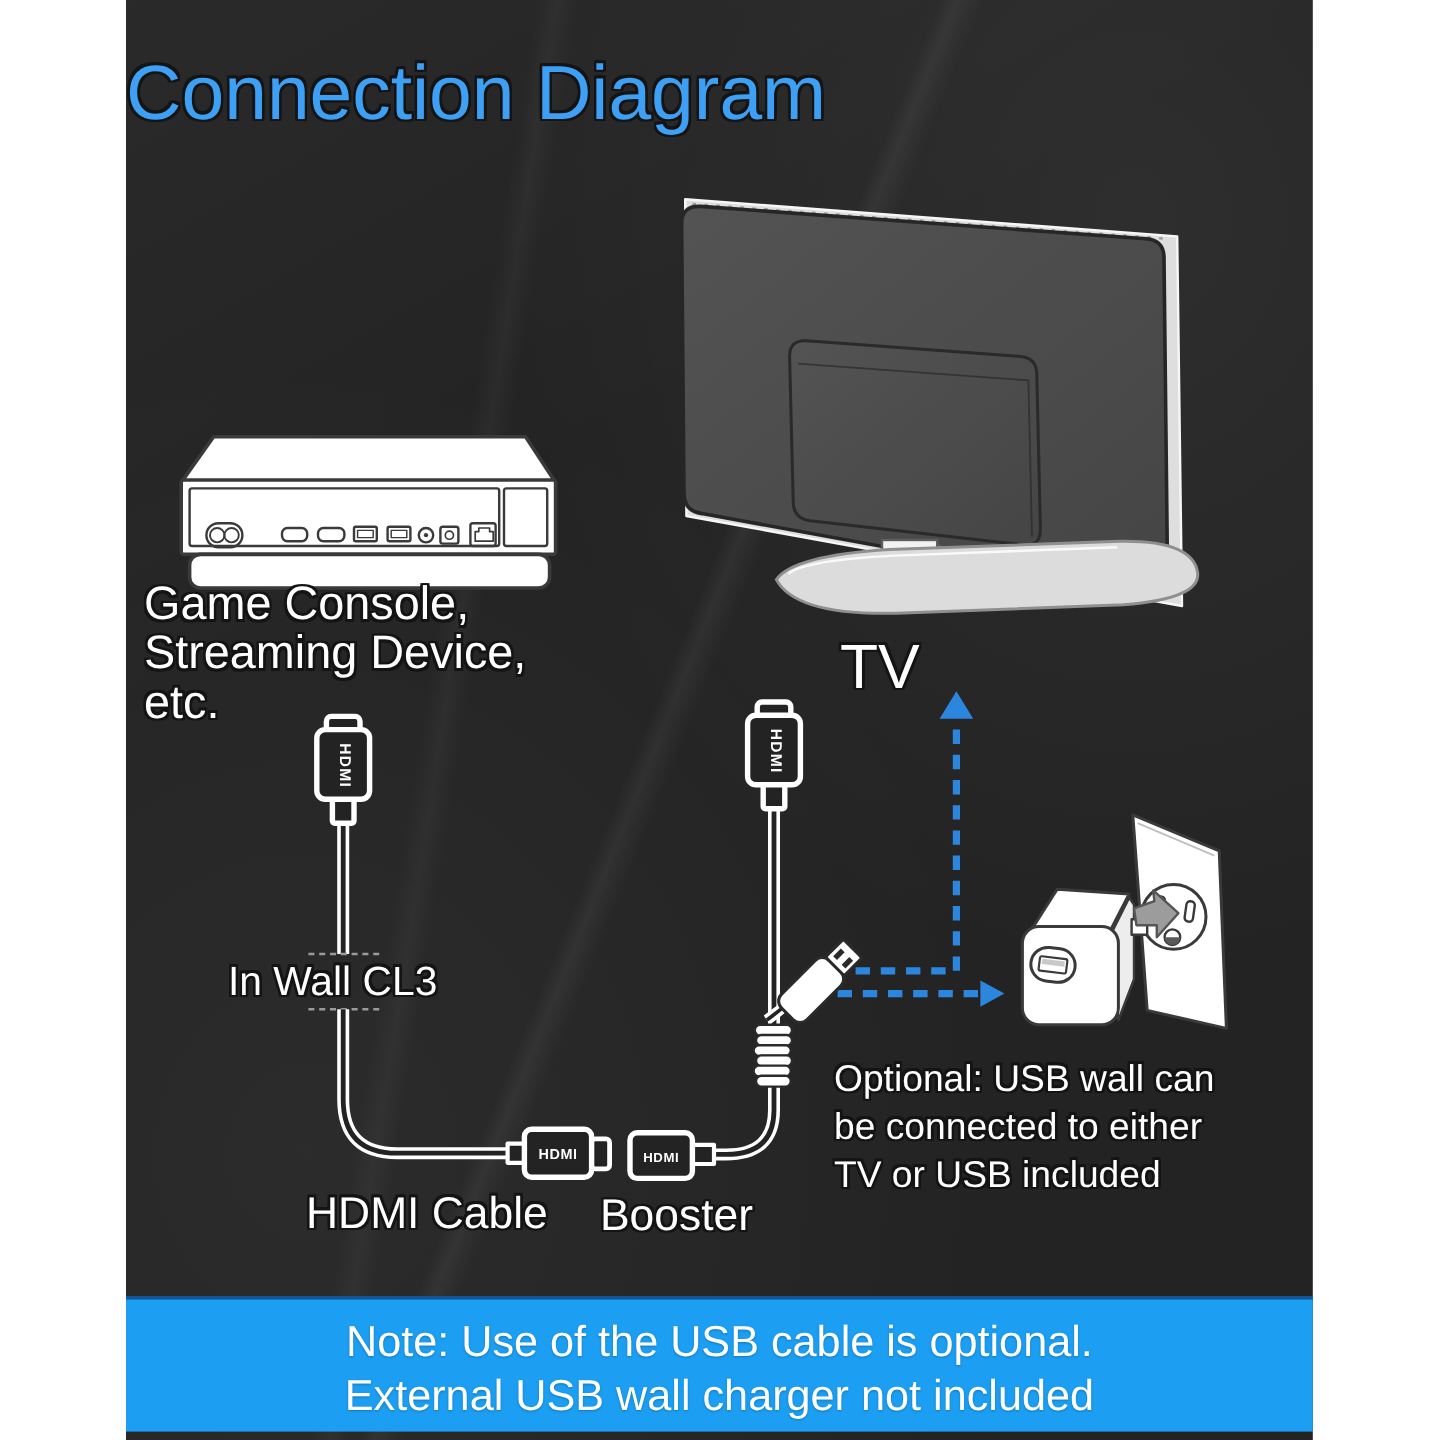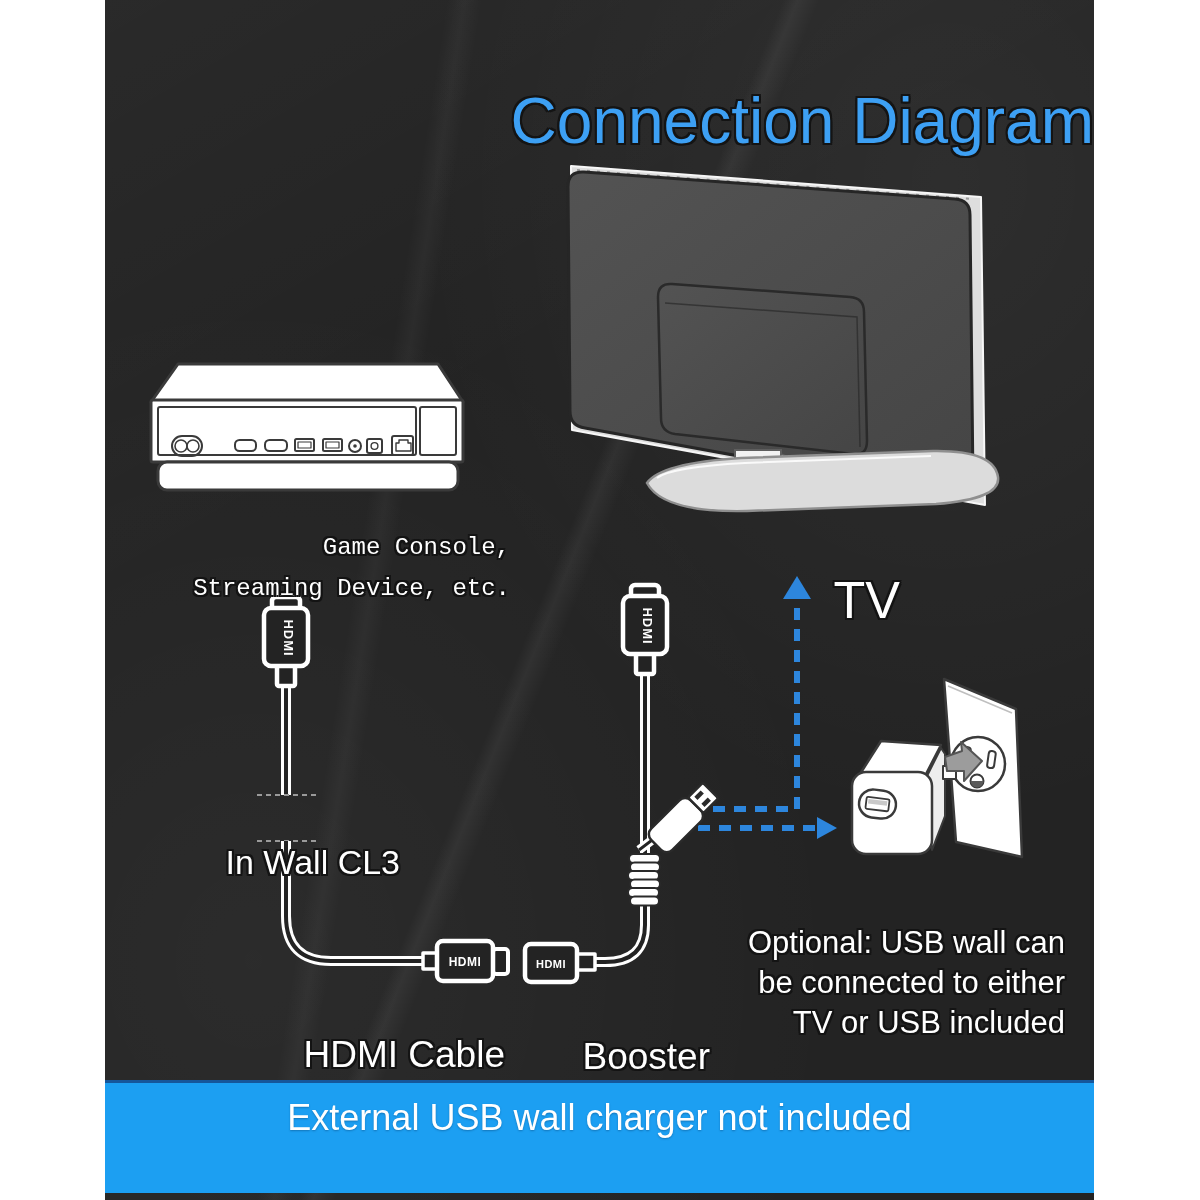--- a/index.html
+++ b/index.html
@@ -8,25 +8,25 @@
   .panel{position:absolute;left:105px;top:0;width:989px;height:1200px;
     background-color:#232323;
     background-image:
       linear-gradient(112deg, transparent 46%, rgba(255,255,255,0.05) 47%, transparent 48.5%),
       linear-gradient(99deg, transparent 29%, rgba(255,255,255,0.035) 30.5%, transparent 32%),
       linear-gradient(150deg, rgba(255,255,255,0.03), transparent 35%),
       radial-gradient(ellipse at 85% 15%, rgba(255,255,255,0.05), transparent 45%),
       radial-gradient(ellipse at 15% 80%, rgba(255,255,255,0.04), transparent 50%);
   }
   .diagram-svg{position:absolute;left:0;top:0;}
-  .lbl{position:absolute;color:#ffffff;text-align:right;font-weight:400;
+  .lbl{position:absolute;color:#ffffff;text-align:left;font-weight:400;
        text-shadow:-2px -2px 0 #141414,2px -2px 0 #141414,-2px 2px 0 #141414,2px 2px 0 #141414,
-                   0 -2px 0 #141414,0 2px 0 #141414,-2px 0 0 #141414,2px 0 0 #141414;margin-top:44px;}
+                   0 -2px 0 #141414,0 2px 0 #141414,-2px 0 0 #141414,2px 0 0 #141414;}
   .title{top:40px;left:0;width:100%;font-size:64px;color:#3da0f4;letter-spacing:0;}
-  .console-label{top:483px;left:15px;width:390px;font-size:24px;line-height:41px;font-family:Liberation Mono, monospace;}
+  .console-label{top:483px;left:15px;width:390px;font-size:39px;line-height:41px;}
   .tv-label{top:526px;left:595px;width:200px;font-size:52px;}
   .inwall-label{top:799px;left:85px;width:210px;font-size:34px;}
   .hdmicable-label{top:990px;left:150px;width:250px;font-size:37px;}
   .booster-label{top:992px;left:395px;width:210px;font-size:37px;}
   .optional-label{top:879px;left:590px;width:370px;font-size:31px;line-height:40px;}
   .banner{position:absolute;left:0;top:1080px;width:100%;height:113px;background:#1c9ff2;
           border-top:3px solid #15569b;box-sizing:border-box;}
   .banner-text{margin-top:12px;color:#fff;font-size:36px;line-height:45px;text-align:center;
           text-shadow:0 1px 2px rgba(0,40,80,0.35);}
 </style>
@@ -186,18 +186,19 @@
     <div class="lbl booster-label">Booster</div>
 
     <div class="lbl optional-label">
       <div>Optional: USB wall can</div>
       <div>be connected to either</div>
       <div>TV or USB included</div>
     </div>
 
     <div class="banner">
       <div class="banner-text">
+        <div>Note: Use of the USB cable is optional.</div>
         <div>External USB wall charger not included</div>
       </div>
     </div>
 
   </div>
 </div>
 
 </body></html>

